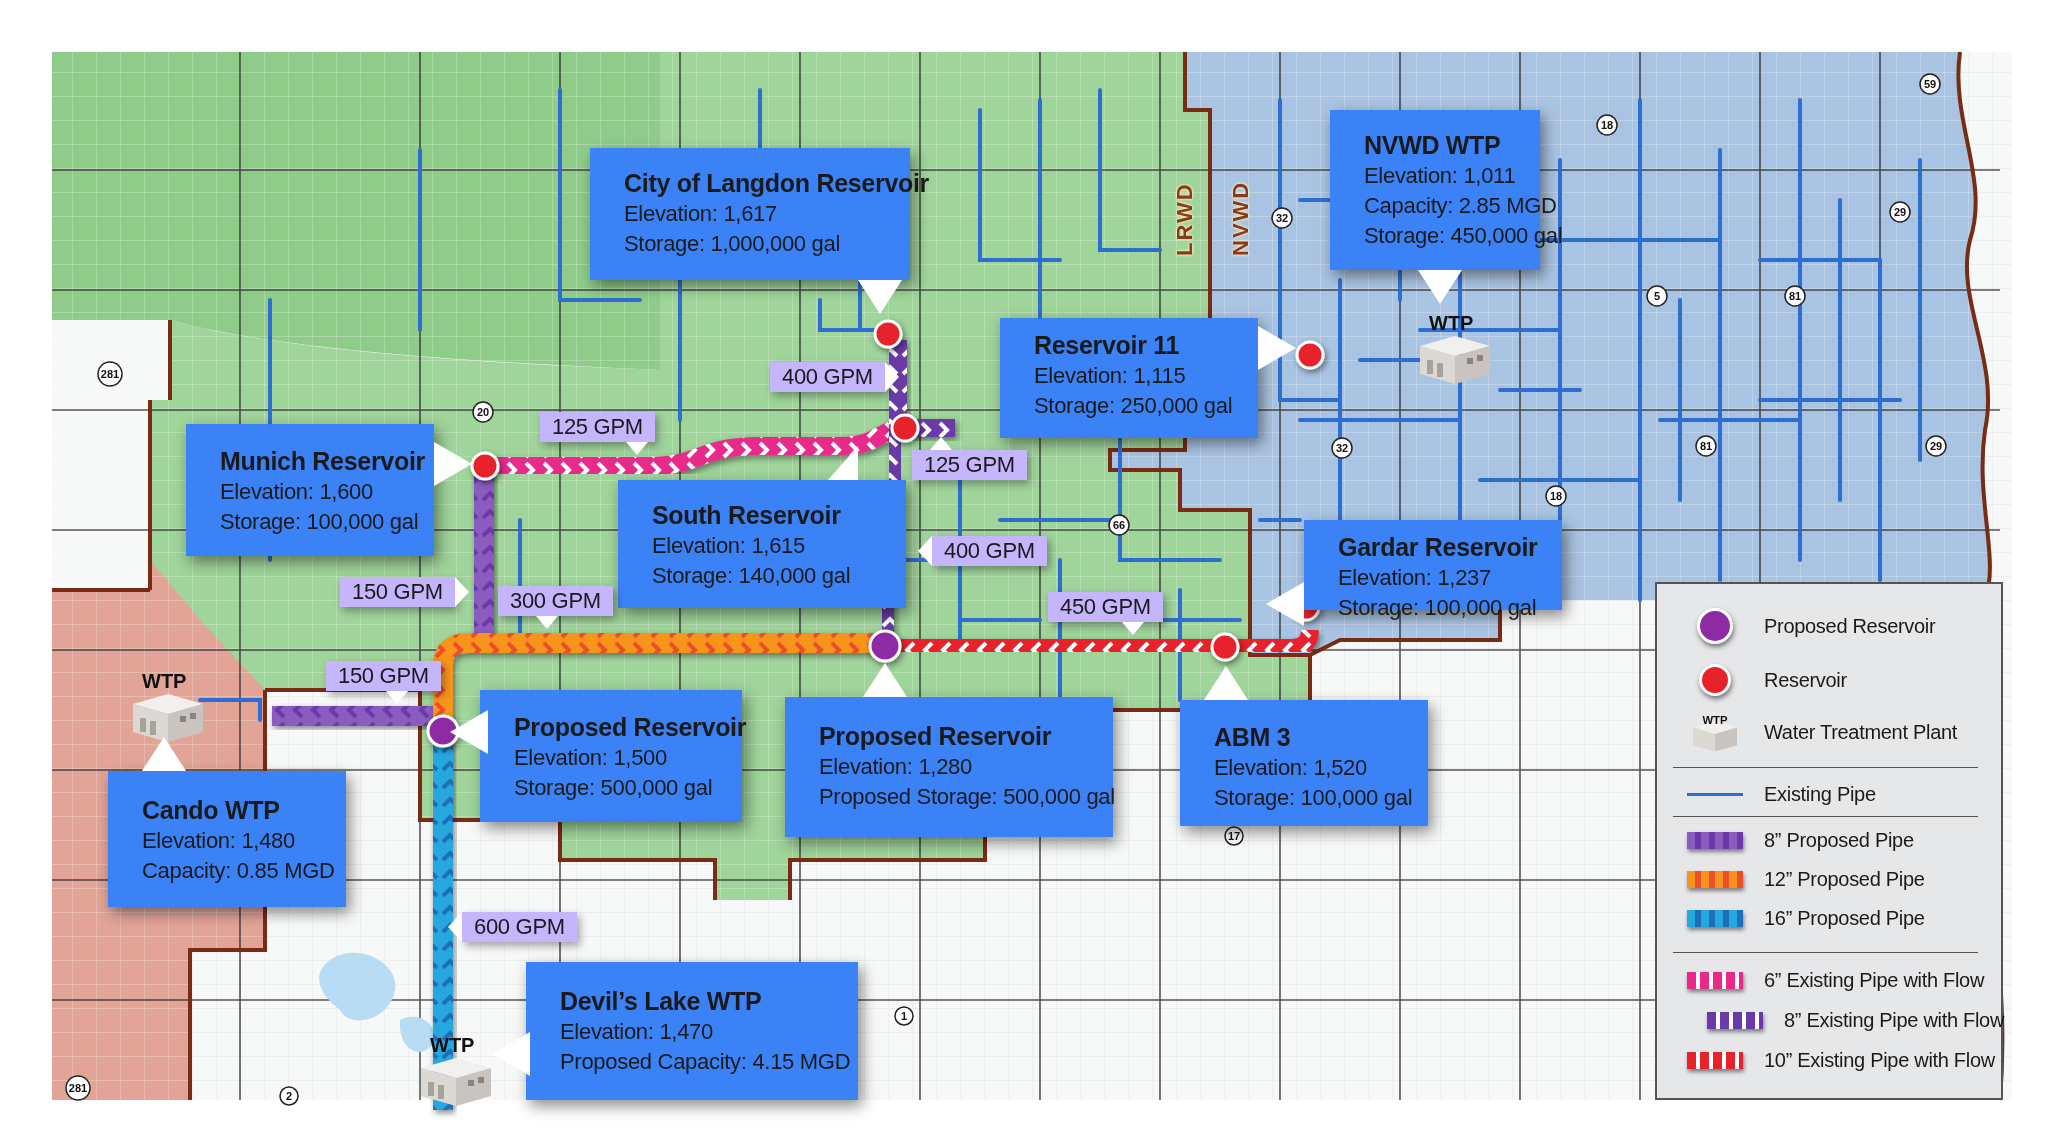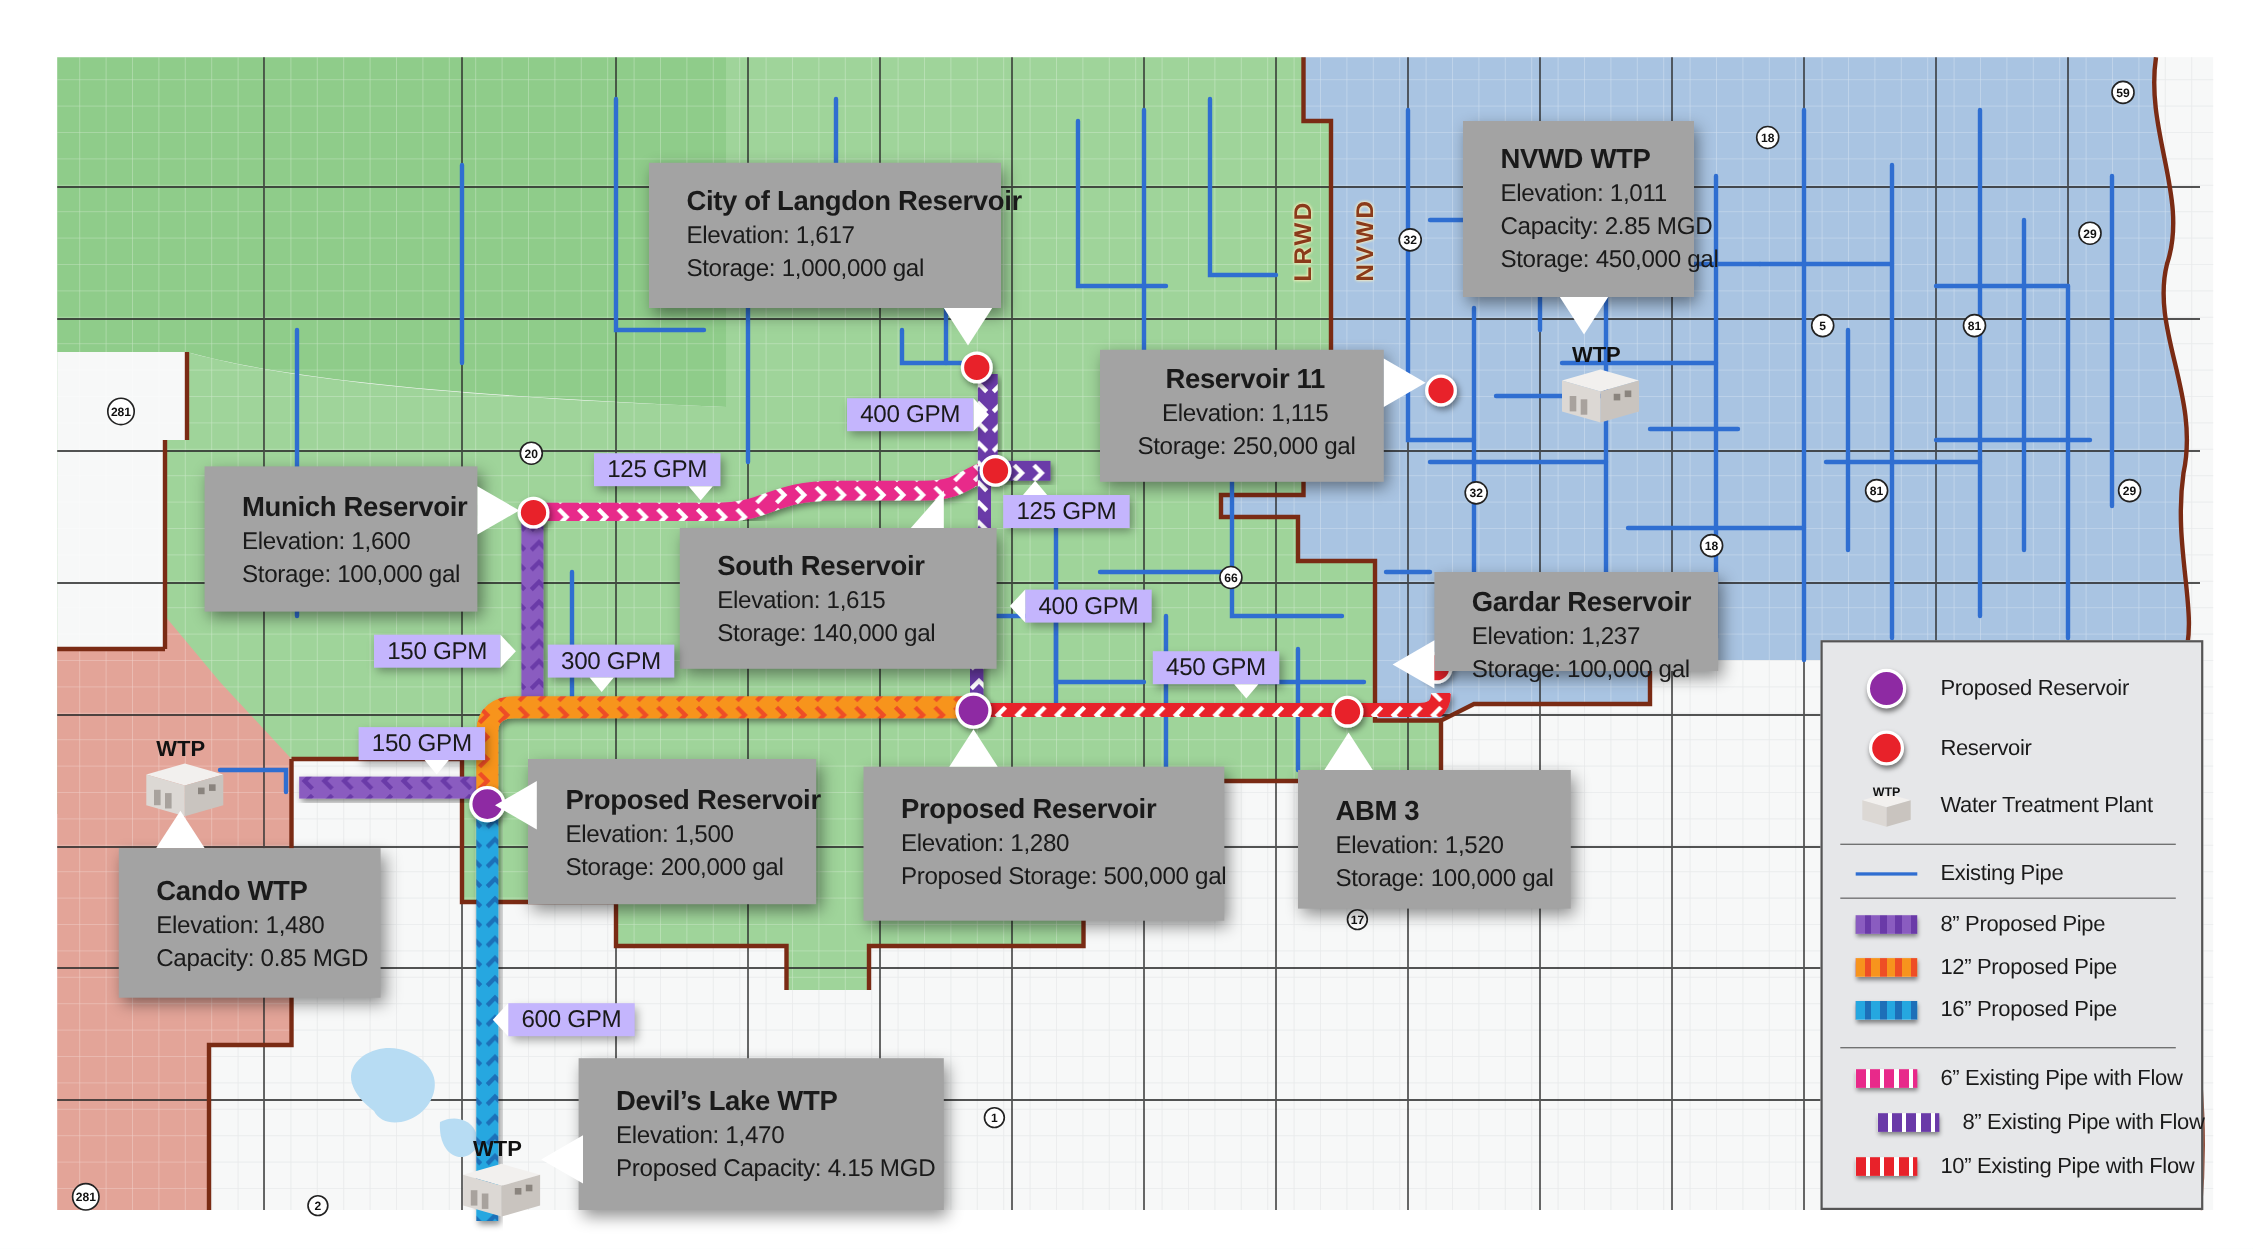--- a/index.html
+++ b/index.html
@@ -1,18 +1,18 @@
 <!DOCTYPE html>
 <html><head>
 <meta charset="utf-8">
 <style>
   html,body{margin:0;padding:0;background:#ffffff;}
   body{width:2048px;height:1135px;position:relative;overflow:hidden;font-family:"Liberation Sans",sans-serif;}
   #map{position:absolute;left:0;top:0;width:2048px;height:1135px;}
-  .callout{position:absolute;background:#a3a3a3;box-shadow:4px 6px 14px rgba(0,0,0,0.45);padding:20px 28px 18px 34px;box-sizing:border-box;color:#1a1a1a;}
+  .callout{position:absolute;background:#3b82f6;box-shadow:4px 6px 14px rgba(0,0,0,0.45);padding:20px 28px 18px 34px;box-sizing:border-box;color:#1a1a1a;}
   .callout .title{font-weight:bold;font-size:25px;line-height:31px;letter-spacing:-0.3px;white-space:nowrap;}
   .callout .line{font-size:22px;line-height:30px;white-space:nowrap;letter-spacing:-0.3px;}
   .callout .ptr{position:absolute;width:0;height:0;}
   .ptr-down{border-left:22px solid transparent;border-right:22px solid transparent;border-top:34px solid #fff;}
   .ptr-up{border-left:22px solid transparent;border-right:22px solid transparent;border-bottom:34px solid #fff;}
   .ptr-right{border-top:22px solid transparent;border-bottom:22px solid transparent;border-left:38px solid #fff;}
   .ptr-left{border-top:22px solid transparent;border-bottom:22px solid transparent;border-right:38px solid #fff;}
   .gpm{position:absolute;background:#c4b5fd;font-size:22px;line-height:30px;padding:0 12px;color:#1a1a1a;box-shadow:3px 4px 8px rgba(0,0,0,0.35);white-space:nowrap;letter-spacing:-0.3px;}
   .gpm .ptr{position:absolute;width:0;height:0;}
   .g-down{border-left:11px solid transparent;border-right:11px solid transparent;border-top:13px solid #fff;}
@@ -337,21 +337,21 @@
 </div>
 
 <div class="callout" style="left:1330px;top:110px;width:210px;height:160px;">
   <div class="title">NVWD WTP</div>
   <div class="line">Elevation: 1,011</div>
   <div class="line">Capacity: 2.85 MGD</div>
   <div class="line">Storage: 450,000 gal</div>
   <div class="ptr ptr-down" style="left:88px;top:160px;"></div>
 </div>
 
-<div class="callout" style="left:1000px;top:318px;width:258px;height:120px;padding-top:12px;text-align:center;">
+<div class="callout" style="left:1000px;top:318px;width:258px;height:120px;padding-top:12px;">
   <div class="title">Reservoir 11</div>
   <div class="line">Elevation: 1,115</div>
   <div class="line">Storage: 250,000 gal</div>
   <div class="ptr ptr-right" style="left:258px;top:8px;"></div>
 </div>
 
 <div class="callout" style="left:186px;top:424px;width:248px;height:132px;padding-top:22px;">
   <div class="title">Munich Reservoir</div>
   <div class="line">Elevation: 1,600</div>
   <div class="line">Storage: 100,000 gal</div>
@@ -368,21 +368,21 @@
 <div class="callout" style="left:1304px;top:520px;width:258px;height:90px;padding-top:12px;">
   <div class="title">Gardar Reservoir</div>
   <div class="line">Elevation: 1,237</div>
   <div class="line">Storage: 100,000 gal</div>
   <div class="ptr ptr-left" style="left:-38px;top:62px;"></div>
 </div>
 
 <div class="callout" style="left:480px;top:690px;width:262px;height:132px;padding-top:22px;">
   <div class="title">Proposed Reservoir</div>
   <div class="line">Elevation: 1,500</div>
-  <div class="line">Storage: 200,000 gal</div>
+  <div class="line">Storage: 500,000 gal</div>
   <div class="ptr ptr-left" style="left:-30px;top:20px;"></div>
 </div>
 
 <div class="callout" style="left:785px;top:697px;width:328px;height:140px;padding-top:24px;">
   <div class="title">Proposed Reservoir</div>
   <div class="line">Elevation: 1,280</div>
   <div class="line">Proposed Storage: 500,000 gal</div>
   <div class="ptr ptr-up" style="left:78px;top:-34px;"></div>
 </div>
 

